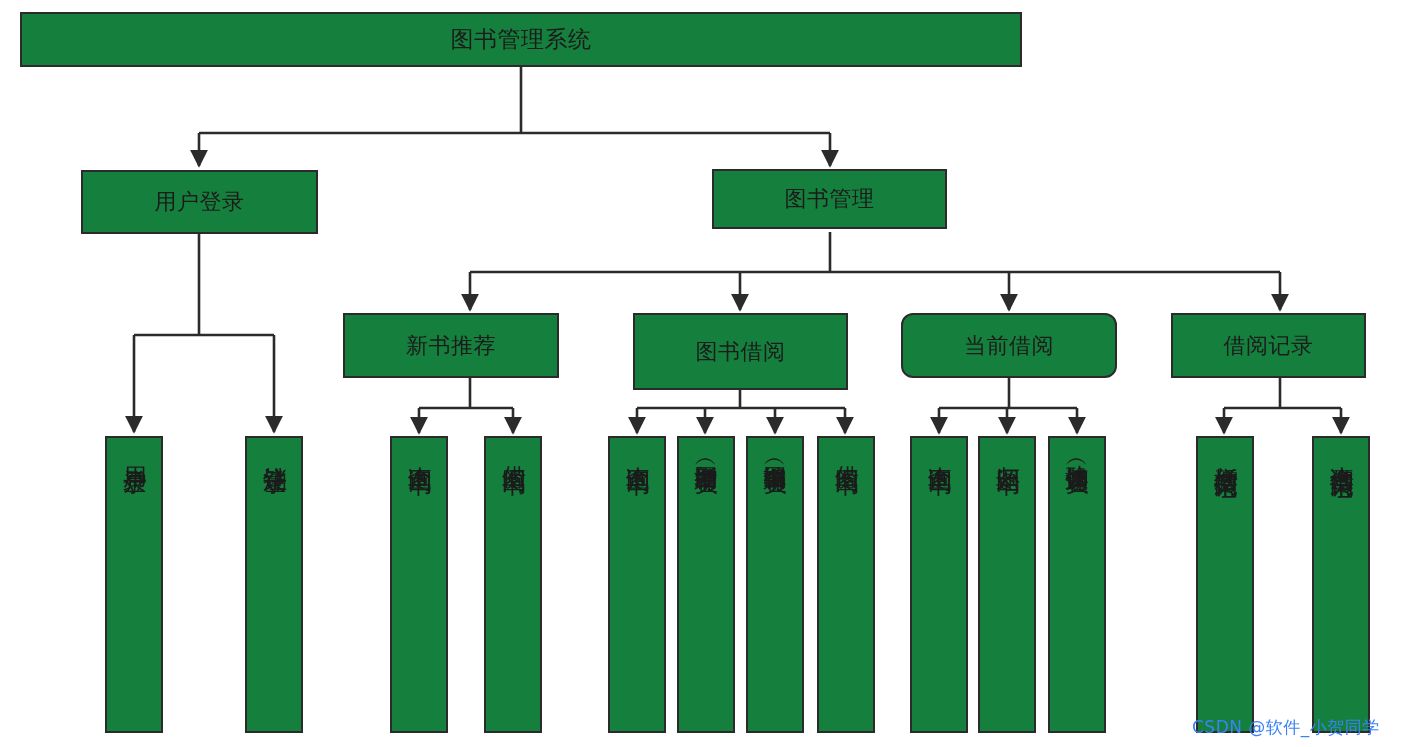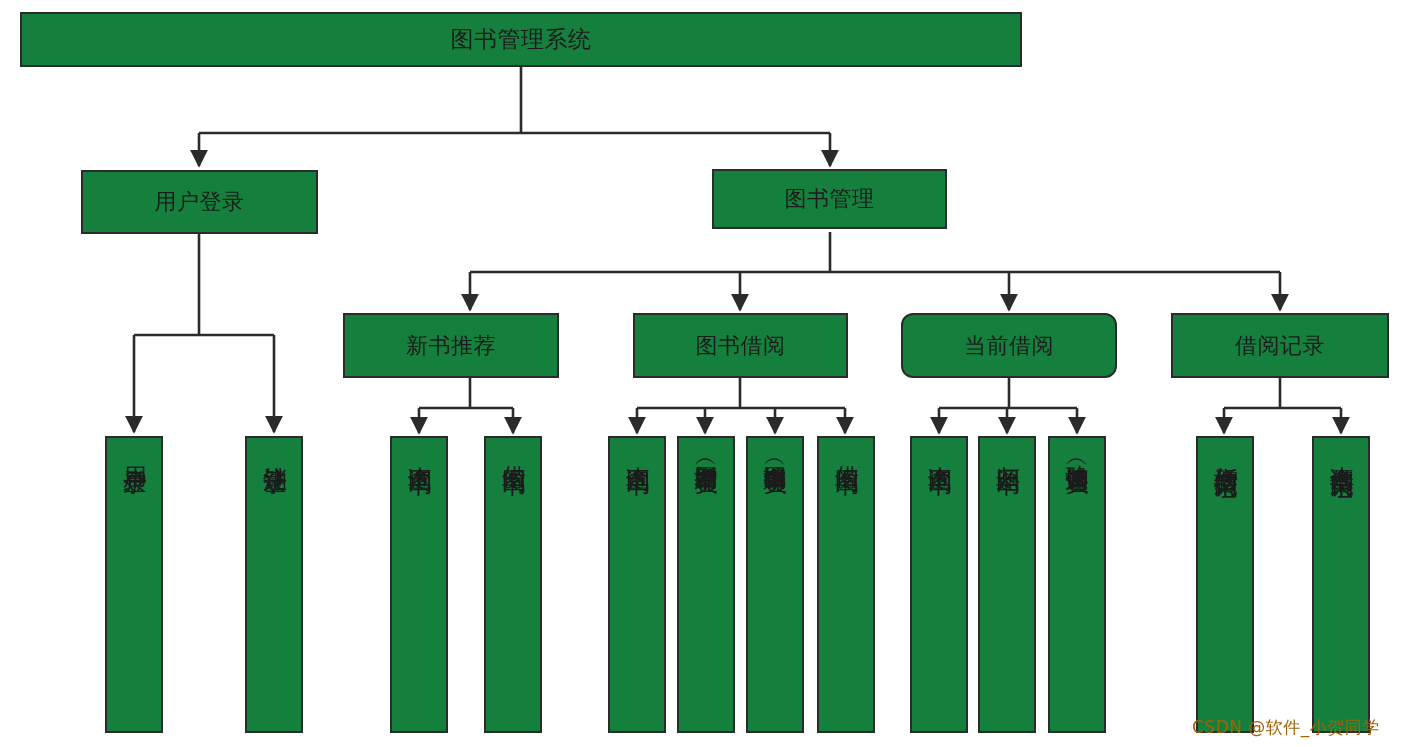--- a/index.html
+++ b/index.html
@@ -64,21 +64,21 @@
     white-space: normal;
     max-height: 278px;
   }
   .v-node.tall-label .node-label {
     font-size: 23px;
     letter-spacing: 1px;
   }
   .watermark {
     position: absolute;
     font-size: 17px;
-    color: #a16207;
+    color: #3b82f6;
     white-space: nowrap;
     z-index: 5;
     letter-spacing: 0.5px;
   }
 </style>
 </head>
 <body>
 
 <div id="diagram">
 
@@ -140,27 +140,27 @@
   <div class="node h-node" style="left:81px; top:170px; width:237px; height:64px;">
     <span class="node-label">用户登录</span>
   </div>
   <div class="node h-node" style="left:712px; top:169px; width:235px; height:60px;">
     <span class="node-label">图书管理</span>
   </div>
 
   <div class="node h-node" style="left:343px; top:313px; width:216px; height:65px;">
     <span class="node-label">新书推荐</span>
   </div>
-  <div class="node h-node" style="left:633px; top:313px; width:215px; height:65px;">
+  <div class="node h-node" style="left:633px; top:313px; width:215px; height:77px;">
     <span class="node-label">图书借阅</span>
   </div>
   <div class="node h-node" style="left:901px; top:313px; width:216px; height:65px;border-radius:12px;">
     <span class="node-label">当前借阅</span>
   </div>
-  <div class="node h-node" style="left:1171px; top:313px; width:218px; height:65px;">
+  <div class="node h-node" style="left:1171px; top:313px; width:195px; height:65px;">
     <span class="node-label">借阅记录</span>
   </div>
 
   <div class="node v-node" style="left:105px; top:436px; width:58px; height:297px;">
     <span class="node-label">用户登录</span>
   </div>
   <div class="node v-node" style="left:245px; top:436px; width:58px; height:297px;">
     <span class="node-label">注销登录</span>
   </div>
 

